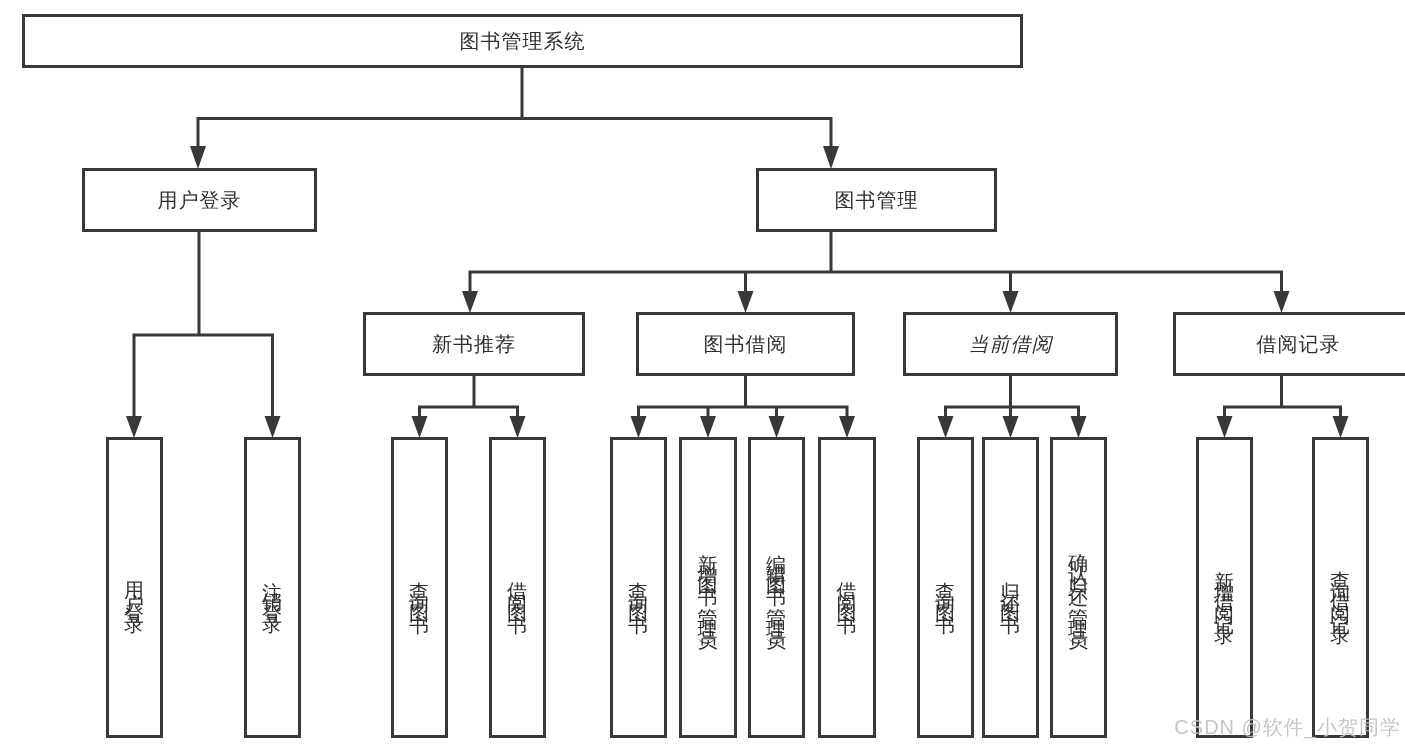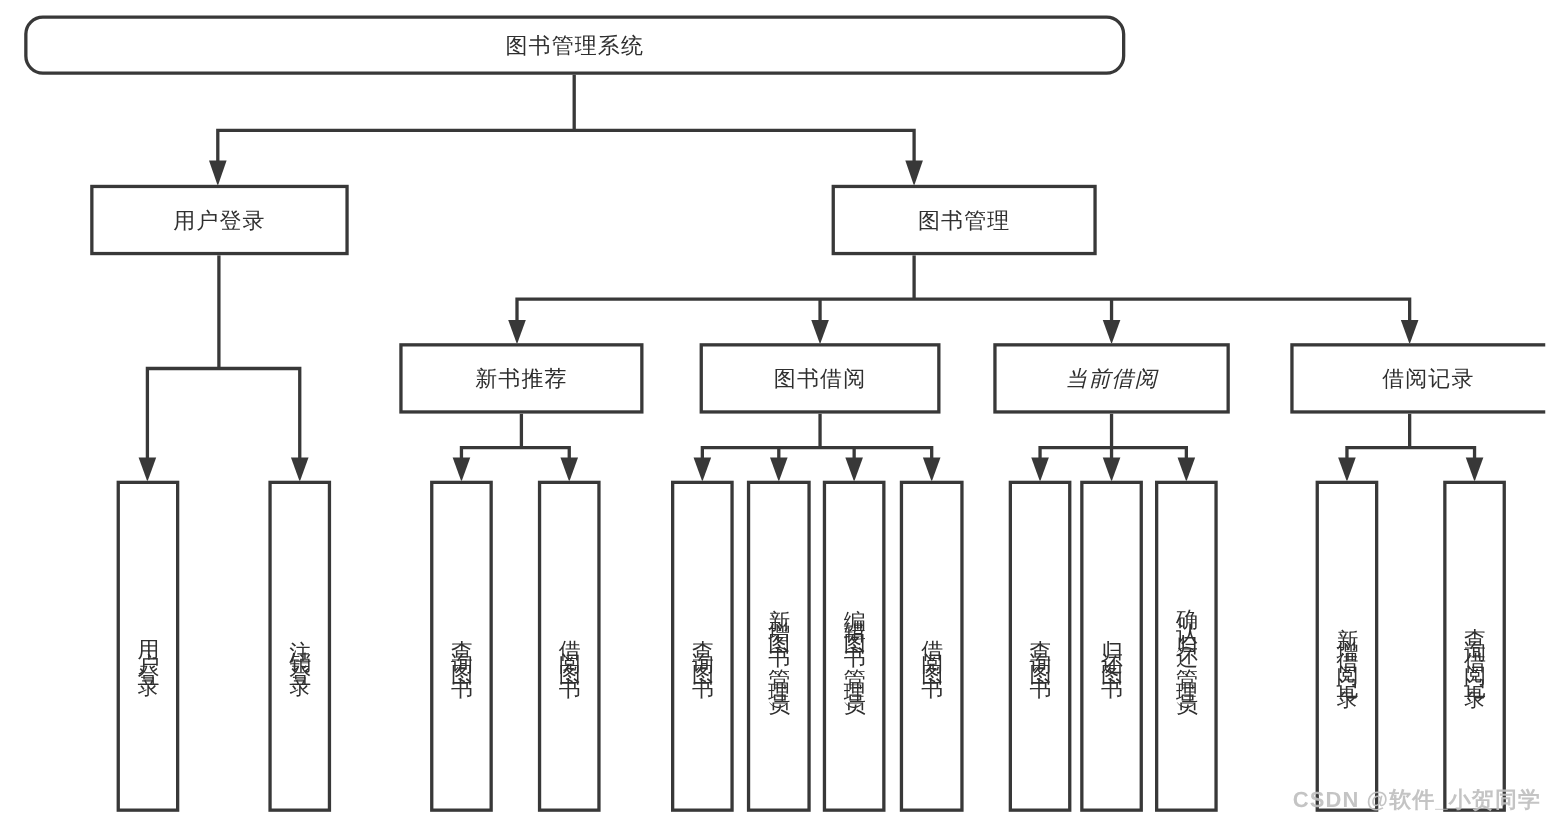--- a/index.html
+++ b/index.html
@@ -47,21 +47,20 @@
   }
   #watermark{
     position:absolute;
     right:4px;bottom:6px;
     font-size:20px;
     color:var(--watermark);
     opacity:.92;
     z-index:10;
     letter-spacing:1px;
     white-space:nowrap;
-    font-weight:bold;
   }
 </style>
 </head>
 <body>
 
 <div id="canvas">
 
   <svg id="wires" viewBox="0 0 1405 747" xmlns="http://www.w3.org/2000/svg">
 
     <path d="M522 68V118M196.5 118.5H832.5M198 118V150M831 118V150"></path>
@@ -91,21 +90,21 @@
     <path d="M1010.5 376V408.5M944 407H1080M945.5 407V419M1010.5 407V419M1078.5 407V419"></path>
     <polygon points="937.5,416 953.5,416 945.5,438"></polygon>
     <polygon points="1002.5,416 1018.5,416 1010.5,438"></polygon>
     <polygon points="1070.5,416 1086.5,416 1078.5,438"></polygon>
 
     <path d="M1281.5 376V408.5M1223 407H1342M1224.5 407V419M1340.5 407V419"></path>
     <polygon points="1216.5,416 1232.5,416 1224.5,438"></polygon>
     <polygon points="1332.5,416 1348.5,416 1340.5,438"></polygon>
   </svg>
 
-  <div class="hbox" style="left:22px;top:14px;width:1001px;height:54px;border-radius:17px;">
+  <div class="hbox" style="left:22px;top:14px;width:1001px;height:54px;">
     <span>图书管理系统</span>
   </div>
 
   <div class="hbox" style="left:82px;top:168px;width:235px;height:64px;">
     <span>用户登录</span>
   </div>
   <div class="hbox" style="left:713px;top:168px;width:241px;height:64px;margin-left:43px;">
     <span>图书管理</span>
   </div>
 

